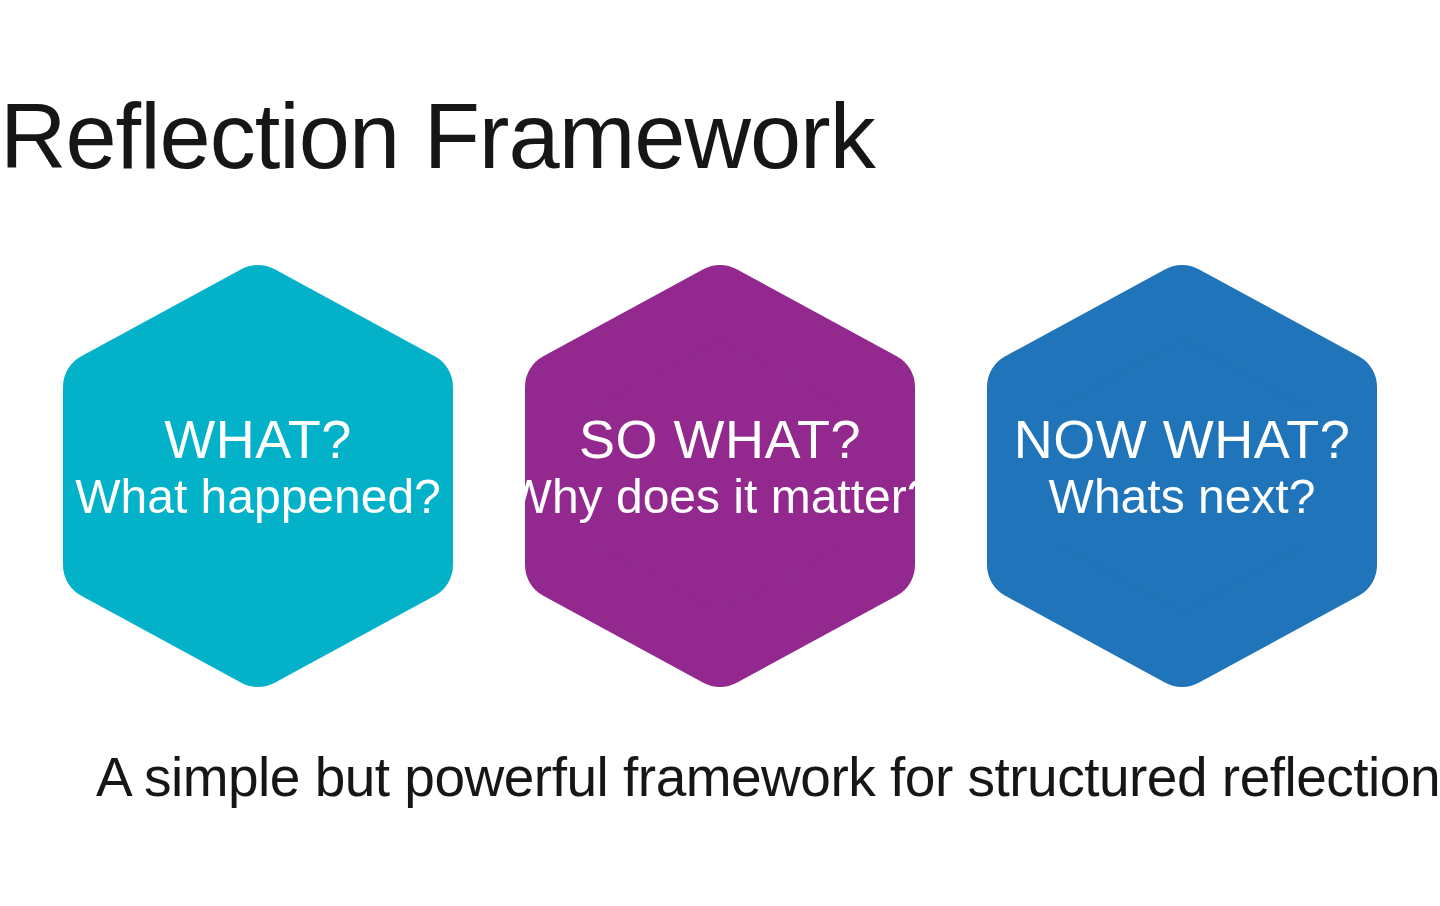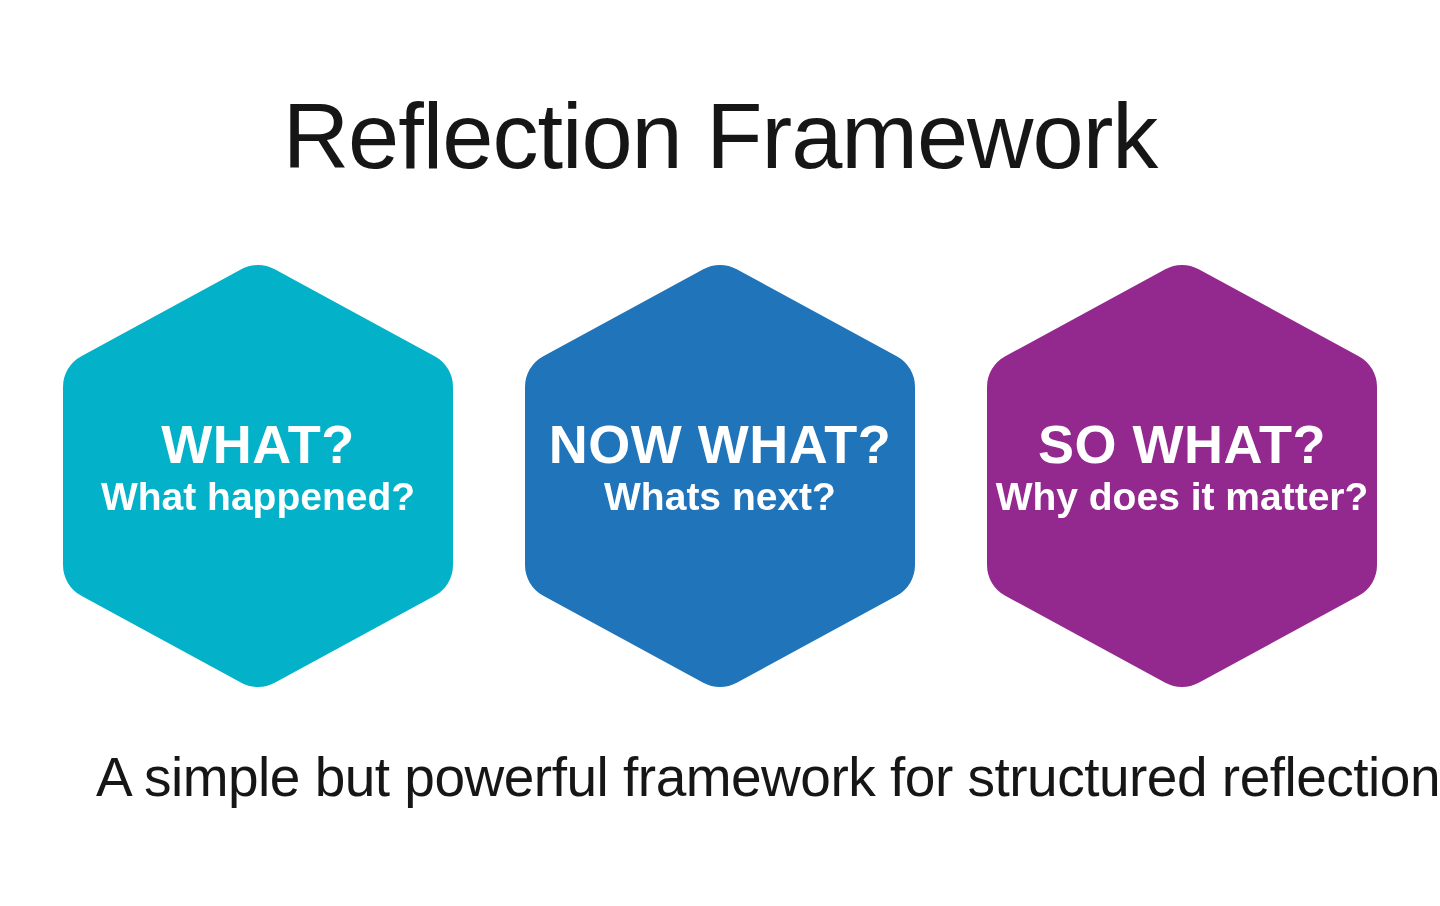--- a/index.html
+++ b/index.html
@@ -12,21 +12,21 @@
     height: 906px;
     background: #ffffff;
     overflow: hidden;
   }
 
   .title {
     position: absolute;
     top: 90px;
     left: 0;
     width: 100%;
-    text-align: center;
+    text-align: left;
     font-size: 92px;
     font-weight: 300;
     letter-spacing: -1px;
     color: #161616;
     line-height: 1;
   }
 
   .hex-row {
     position: absolute;
     top: 260px;
@@ -65,29 +65,29 @@
     flex-direction: column;
     align-items: center;
     justify-content: center;
     transform: translateY(-9px);
     color: #ffffff;
     text-align: center;
   }
 
   .hex-heading {
     font-size: 54px;
-    font-weight: 700;
+    font-weight: 400;
     line-height: 1.1;
     letter-spacing: 0.5px;
     white-space: nowrap;
   }
 
   .hex-sub {
-    font-size: 39px;
-    font-weight: 700;
+    font-size: 48px;
+    font-weight: 400;
     margin-top: 0;
     white-space: nowrap;
   }
 
   .footer {
     position: absolute;
     top: 750px;
     left: 0;
     width: 100%;
     text-align: right;
@@ -110,37 +110,37 @@
     <div class="hex" style="--hex-color: #03B2C9;">
       <svg viewBox="0 0 390 432" aria-hidden="true">
         <polygon points="195,40 355,127 355,305 195,392 35,305 35,127"></polygon>
       </svg>
       <div class="hex-text">
         <div class="hex-heading">WHAT?</div>
         <div class="hex-sub">What happened?</div>
       </div>
     </div>
 
+    <div class="hex" style="--hex-color: #93298F;">
+      <svg viewBox="0 0 390 432" aria-hidden="true">
+        <polygon points="195,40 355,127 355,305 195,392 35,305 35,127"></polygon>
+      </svg>
+      <div class="hex-text">
+        <div class="hex-heading">SO WHAT?</div>
+        <div class="hex-sub">Why does it matter?</div>
+      </div>
+    </div>
+
     <div class="hex" style="--hex-color: #2074B9;">
       <svg viewBox="0 0 390 432" aria-hidden="true">
         <polygon points="195,40 355,127 355,305 195,392 35,305 35,127"></polygon>
       </svg>
       <div class="hex-text">
         <div class="hex-heading">NOW WHAT?</div>
         <div class="hex-sub">Whats next?</div>
       </div>
     </div>
 
-    <div class="hex" style="--hex-color: #93298F;">
-      <svg viewBox="0 0 390 432" aria-hidden="true">
-        <polygon points="195,40 355,127 355,305 195,392 35,305 35,127"></polygon>
-      </svg>
-      <div class="hex-text">
-        <div class="hex-heading">SO WHAT?</div>
-        <div class="hex-sub">Why does it matter?</div>
-      </div>
-    </div>
-
   </div>
 
   <p class="footer">A simple but powerful framework for structured reflection</p>
 
 </div>
 
 </body></html>

